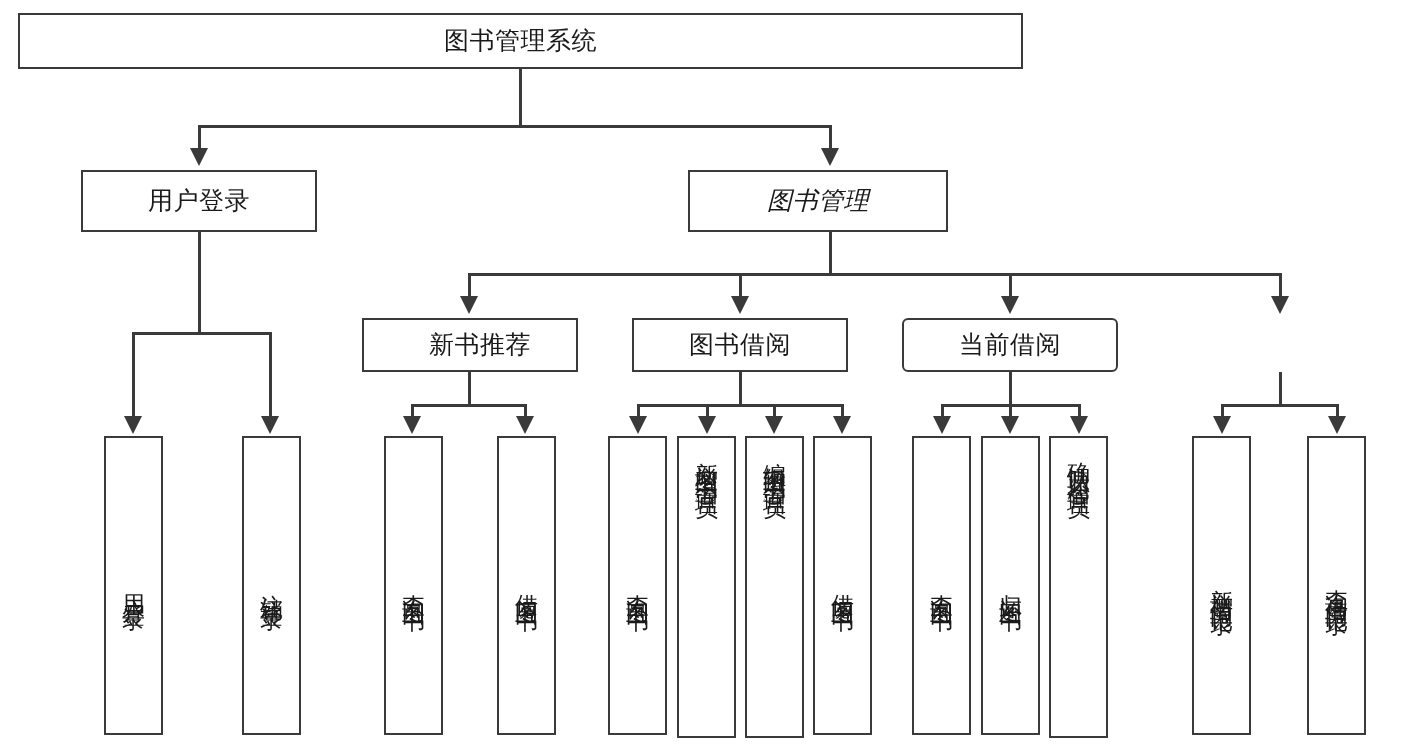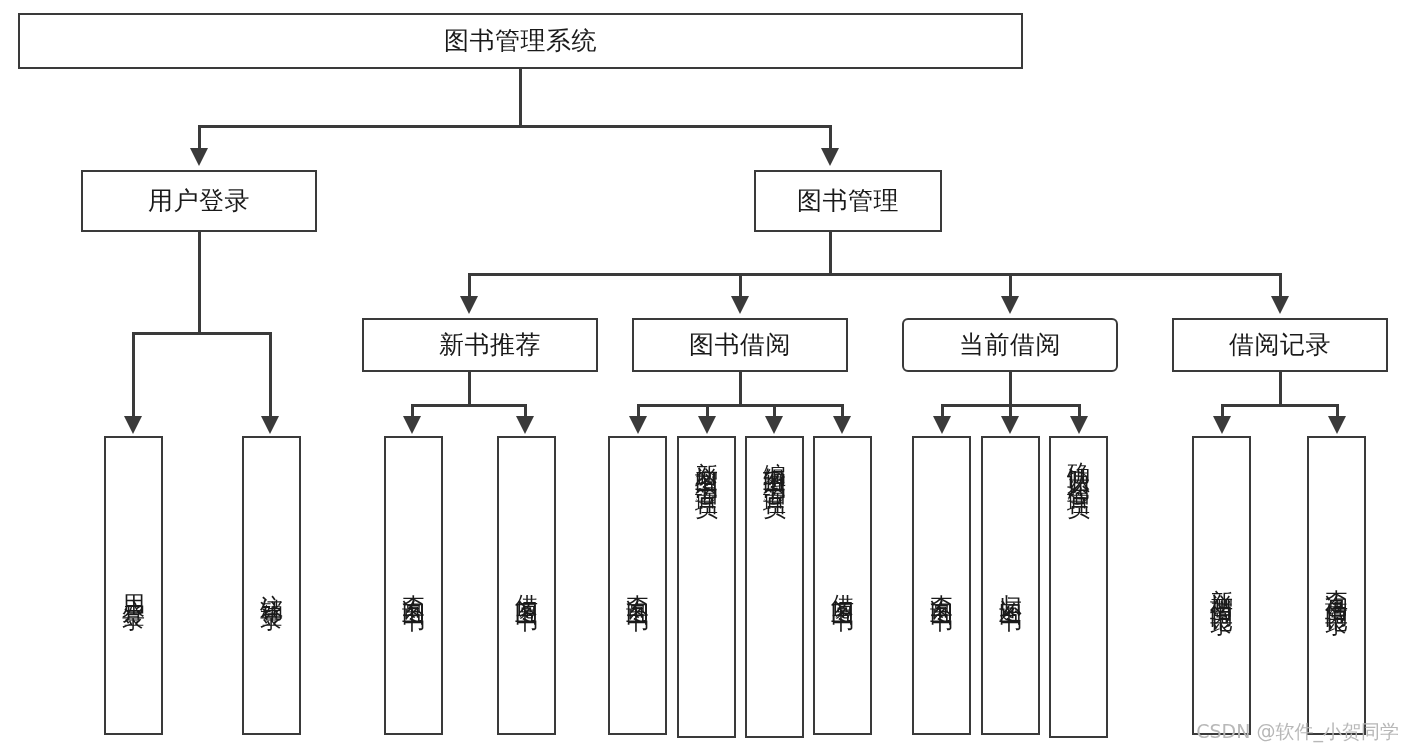--- a/index.html
+++ b/index.html
@@ -109,21 +109,21 @@
 
   <div class="vline" style="left:198px; top:125px; height:25px;"></div>
   <div class="arrow" style="left:190px; top:148px;"></div>
 
   <div class="vline" style="left:829px; top:125px; height:25px;"></div>
   <div class="arrow" style="left:821px; top:148px;"></div>
 
   <div class="node horiz" style="left:81px; top:170px; width:236px; height:62px;">
     <span class="label">用户登录</span>
   </div>
-  <div class="node horiz" style="left:754px; top:170px; width:188px; height:62px;">
+  <div class="node horiz" style="left:688px; top:170px; width:260px; height:62px;font-style:italic;">
     <span class="label">图书管理</span>
   </div>
 
   <div class="vline" style="left:198px; top:232px; height:101px;"></div>
   <div class="hline" style="left:133px; top:332px; width:138px;"></div>
   <div class="vline" style="left:132px; top:332px; height:86px;"></div>
   <div class="arrow" style="left:124px; top:416px;"></div>
   <div class="vline" style="left:269px; top:332px; height:86px;"></div>
   <div class="arrow" style="left:261px; top:416px;"></div>
 
@@ -131,31 +131,28 @@
   <div class="hline" style="left:469px; top:273px; width:812px;"></div>
   <div class="vline" style="left:468px; top:273px; height:25px;"></div>
   <div class="arrow" style="left:460px; top:296px;"></div>
   <div class="vline" style="left:739px; top:273px; height:25px;"></div>
   <div class="arrow" style="left:731px; top:296px;"></div>
   <div class="vline" style="left:1009px; top:273px; height:25px;"></div>
   <div class="arrow" style="left:1001px; top:296px;"></div>
   <div class="vline" style="left:1279px; top:273px; height:25px;"></div>
   <div class="arrow" style="left:1271px; top:296px;"></div>
 
-  <div class="node horiz" style="left:362px; top:318px; width:236px; height:54px;padding-left:20px;">
+  <div class="node horiz" style="left:362px; top:318px; width:216px; height:54px;padding-left:20px;">
     <span class="label">新书推荐</span>
   </div>
   <div class="node horiz" style="left:632px; top:318px; width:216px; height:54px;">
     <span class="label">图书借阅</span>
   </div>
   <div class="node horiz" style="left:902px; top:318px; width:216px; height:54px;border-radius:6px;">
     <span class="label">当前借阅</span>
-  </div>
-  <div class="node horiz" style="left:1172px; top:318px; width:216px; height:54px;">
-    <span class="label">借阅记录</span>
   </div>
 
   <div class="vline" style="left:468px; top:372px; height:33px;"></div>
   <div class="hline" style="left:412px; top:404px; width:114px;"></div>
   <div class="vline" style="left:411px; top:404px; height:14px;"></div>
   <div class="arrow" style="left:403px; top:416px;"></div>
   <div class="vline" style="left:524px; top:404px; height:14px;"></div>
   <div class="arrow" style="left:516px; top:416px;"></div>
 
   <div class="vline" style="left:739px; top:372px; height:33px;"></div>
@@ -222,15 +219,14 @@
     <span class="label">确认归还（管理员）</span>
   </div>
 
   <div class="node vert center" style="left:1192px; top:436px; width:59px; height:299px;">
     <span class="label">新增借阅记录</span>
   </div>
   <div class="node vert center" style="left:1307px; top:436px; width:59px; height:299px;">
     <span class="label">查询借阅记录</span>
   </div>
 
-  <div id="watermark">CSDN @软件_小贺同学</div>
 
 </div>
 
 </body></html>

